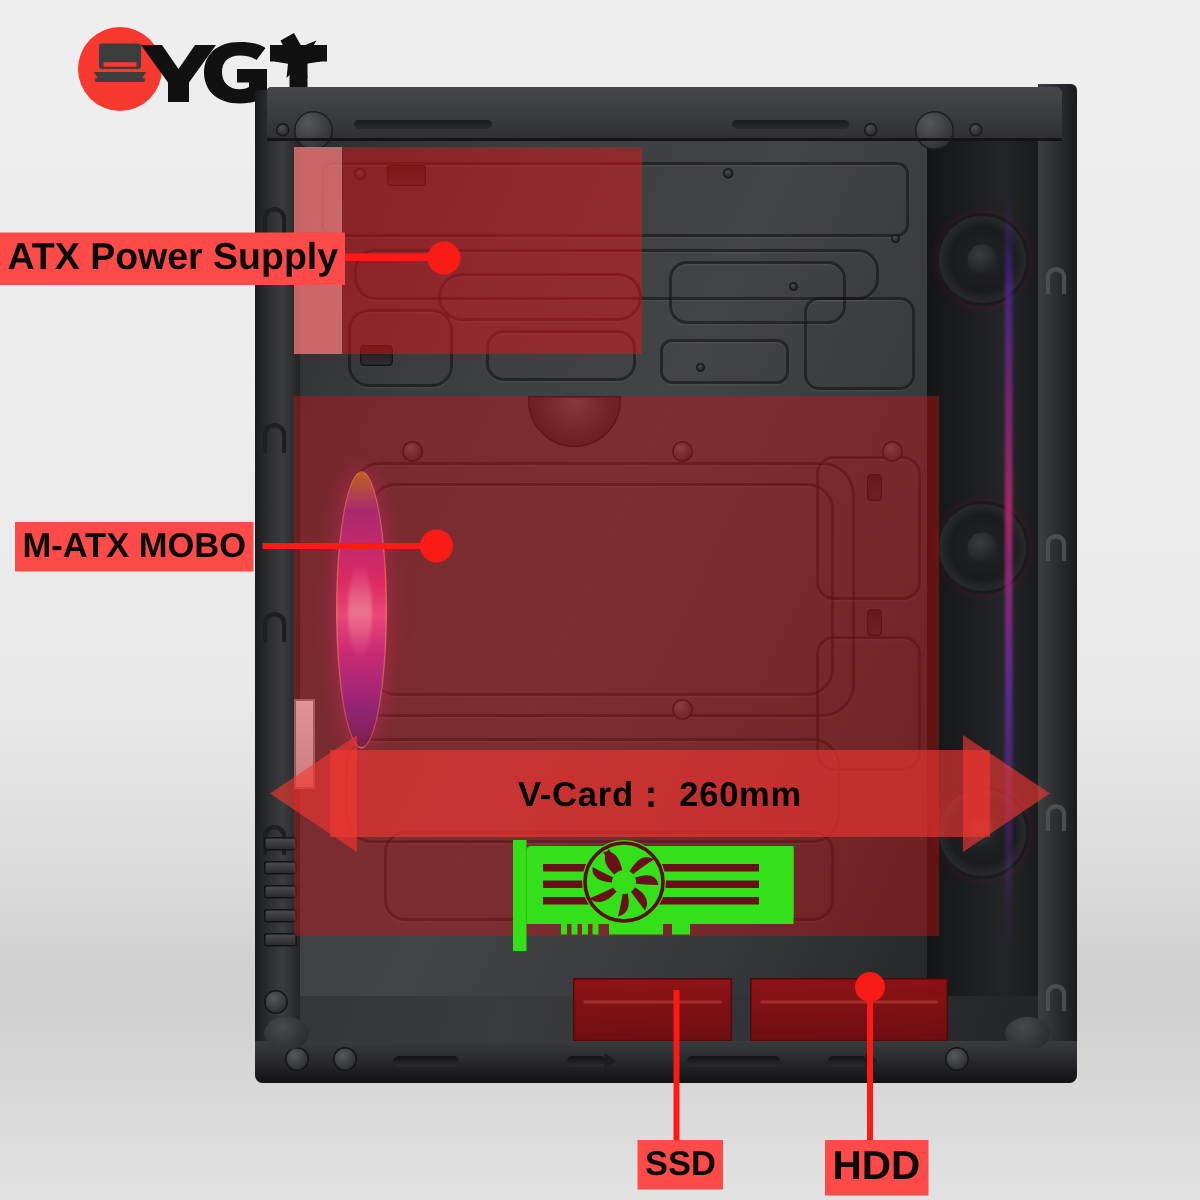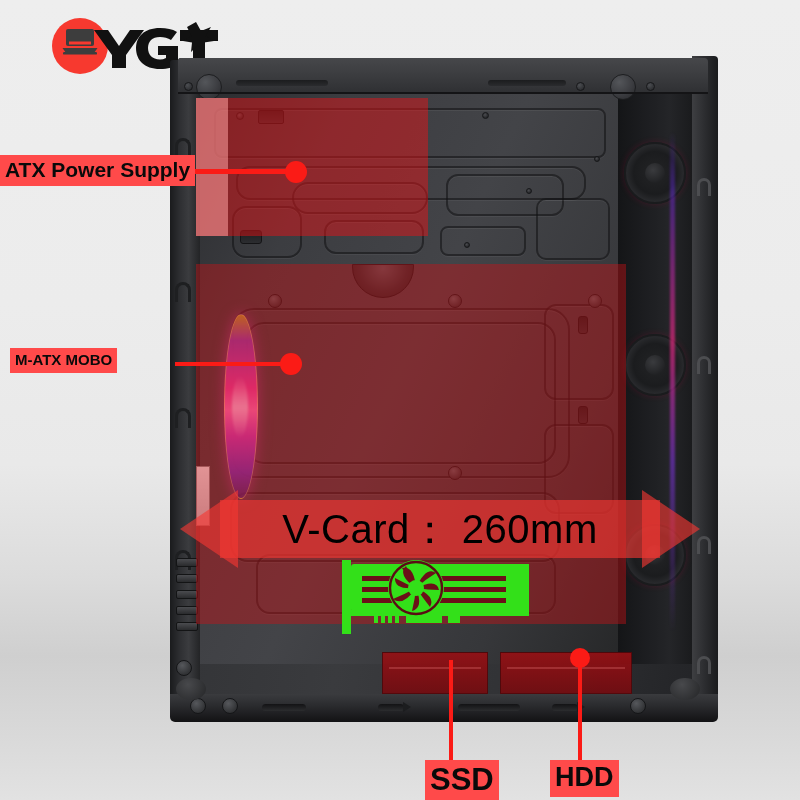--- a/index.html
+++ b/index.html
@@ -224,21 +224,21 @@
   }
   .arrow-head {
     position:absolute; top:0; width:58px; height:78px;
     background: rgba(245,55,50,.62);
   }
   #arrow-left  { left:0;  clip-path: polygon(0% 50%, 100% 0%, 100% 100%); }
   #arrow-right { right:0; clip-path: polygon(100% 50%, 0% 0%, 0% 100%); }
   #gpu-arrow-label {
     position:absolute; left:0; right:0; top:14px; height:50px;
     display:flex; align-items:center; justify-content:center;
-    font-size:40px; font-weight:400; color:#000; letter-spacing:.5px;
+    font-size:23px; font-weight:700; color:#000; letter-spacing:.5px;
     white-space:nowrap;
   }
 
   
   #gpu-green { left: 170px; top: 508px; width: 200px; height: 82px; }
 
   
   .label-box {
     position:absolute;
     background:#ff4a4a;
@@ -247,24 +247,24 @@
     line-height:1;
     padding:4px 5px 6px 5px;
     white-space:nowrap;
   }
   .lead-line { position:absolute; background:#fb1b16; }
   .lead-dot {
     position:absolute; width:22px; height:22px; border-radius:50%;
     background:#fb1b16;
   }
 
-  #lbl-psu  { left:0px;   top:155px; font-size:21px; }
-  #lbl-mobo { left:10px;  top:348px; font-size:15px; }
+  #lbl-psu  { left:0px;   top:155px; font-size:25px; }
+  #lbl-mobo { left:10px;  top:348px; font-size:23px; }
   #lbl-size { left:10px;  top:382px; font-size:23px; }
-  #lbl-ssd  { left:425px; top:760px; font-size:31px; }
+  #lbl-ssd  { left:425px; top:760px; font-size:23px; }
   #lbl-hdd  { left:550px; top:760px; font-size:27px; }
 </style>
 </head>
 <body>
 
 <div id="stage">
 
   <div id="logo">
     <div id="logo-badge"></div>
     <svg id="logo-laptop" viewBox="0 0 36 28">

